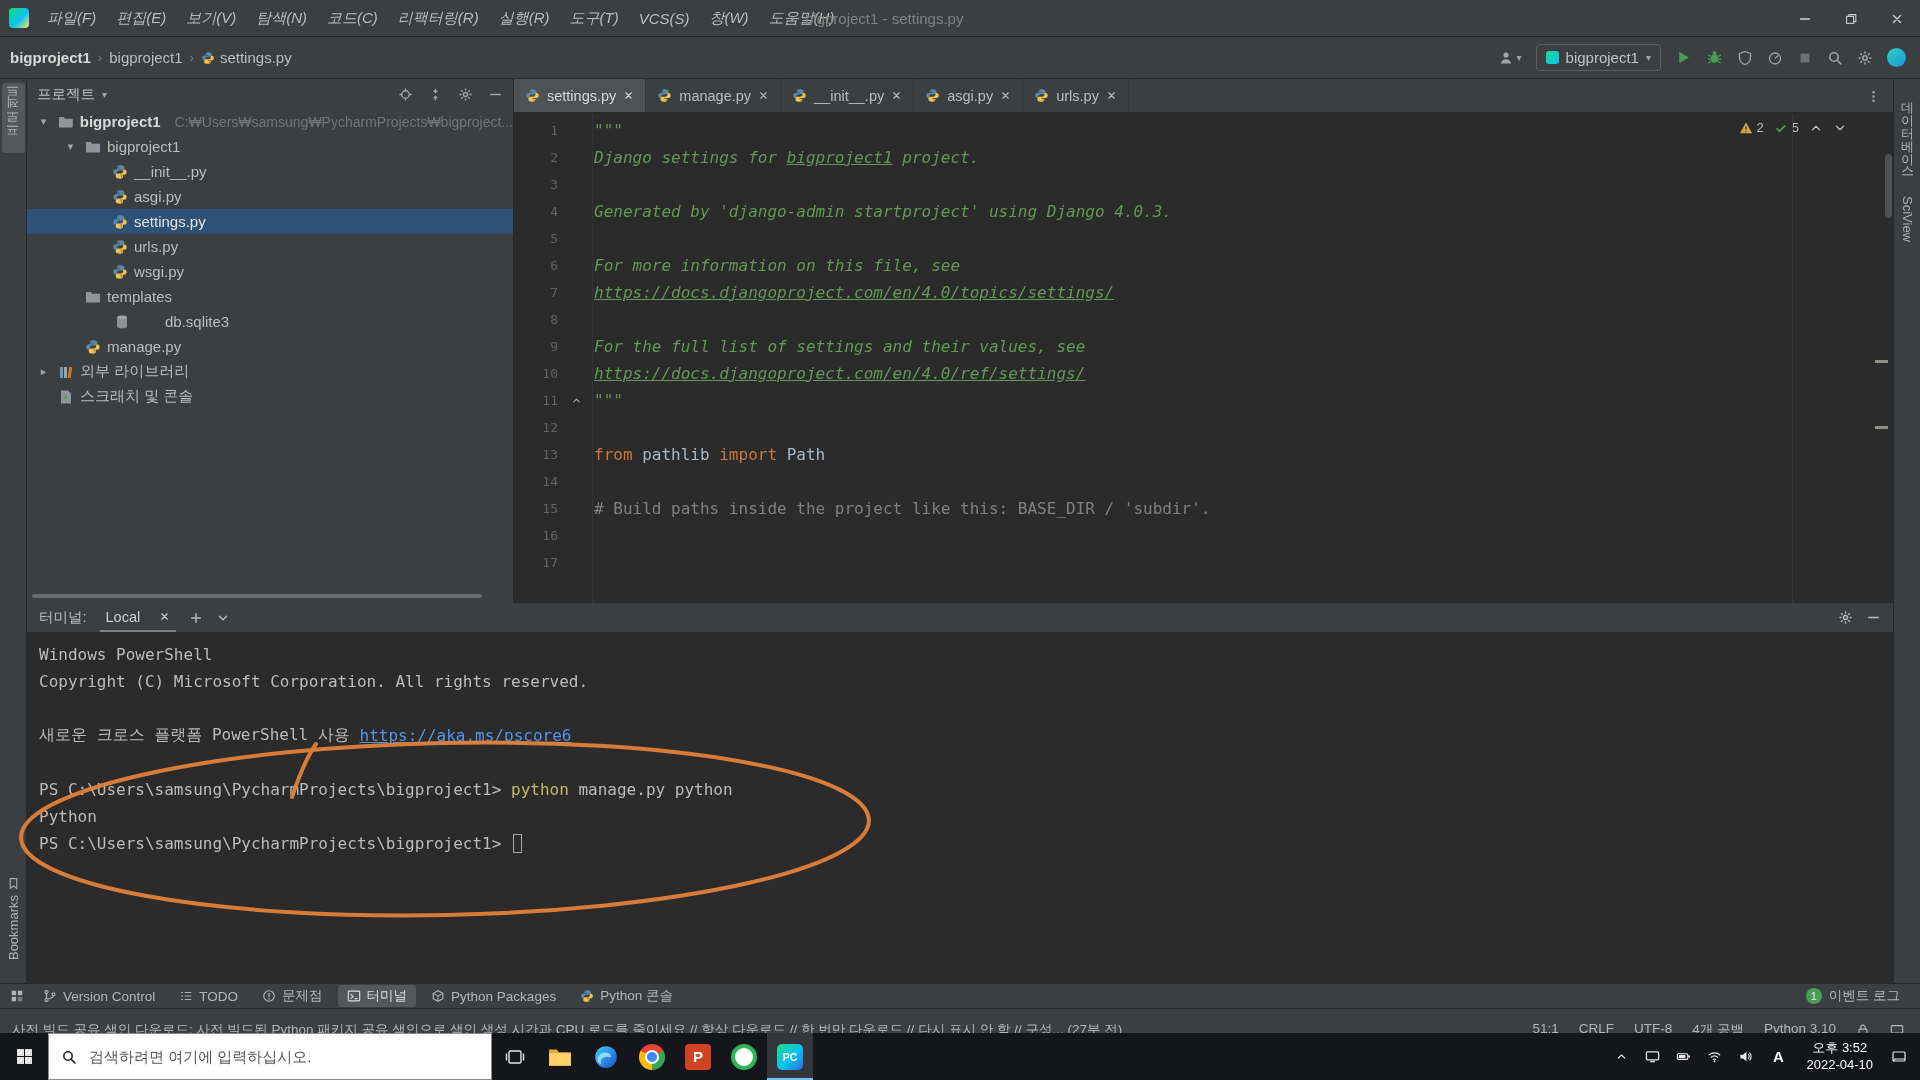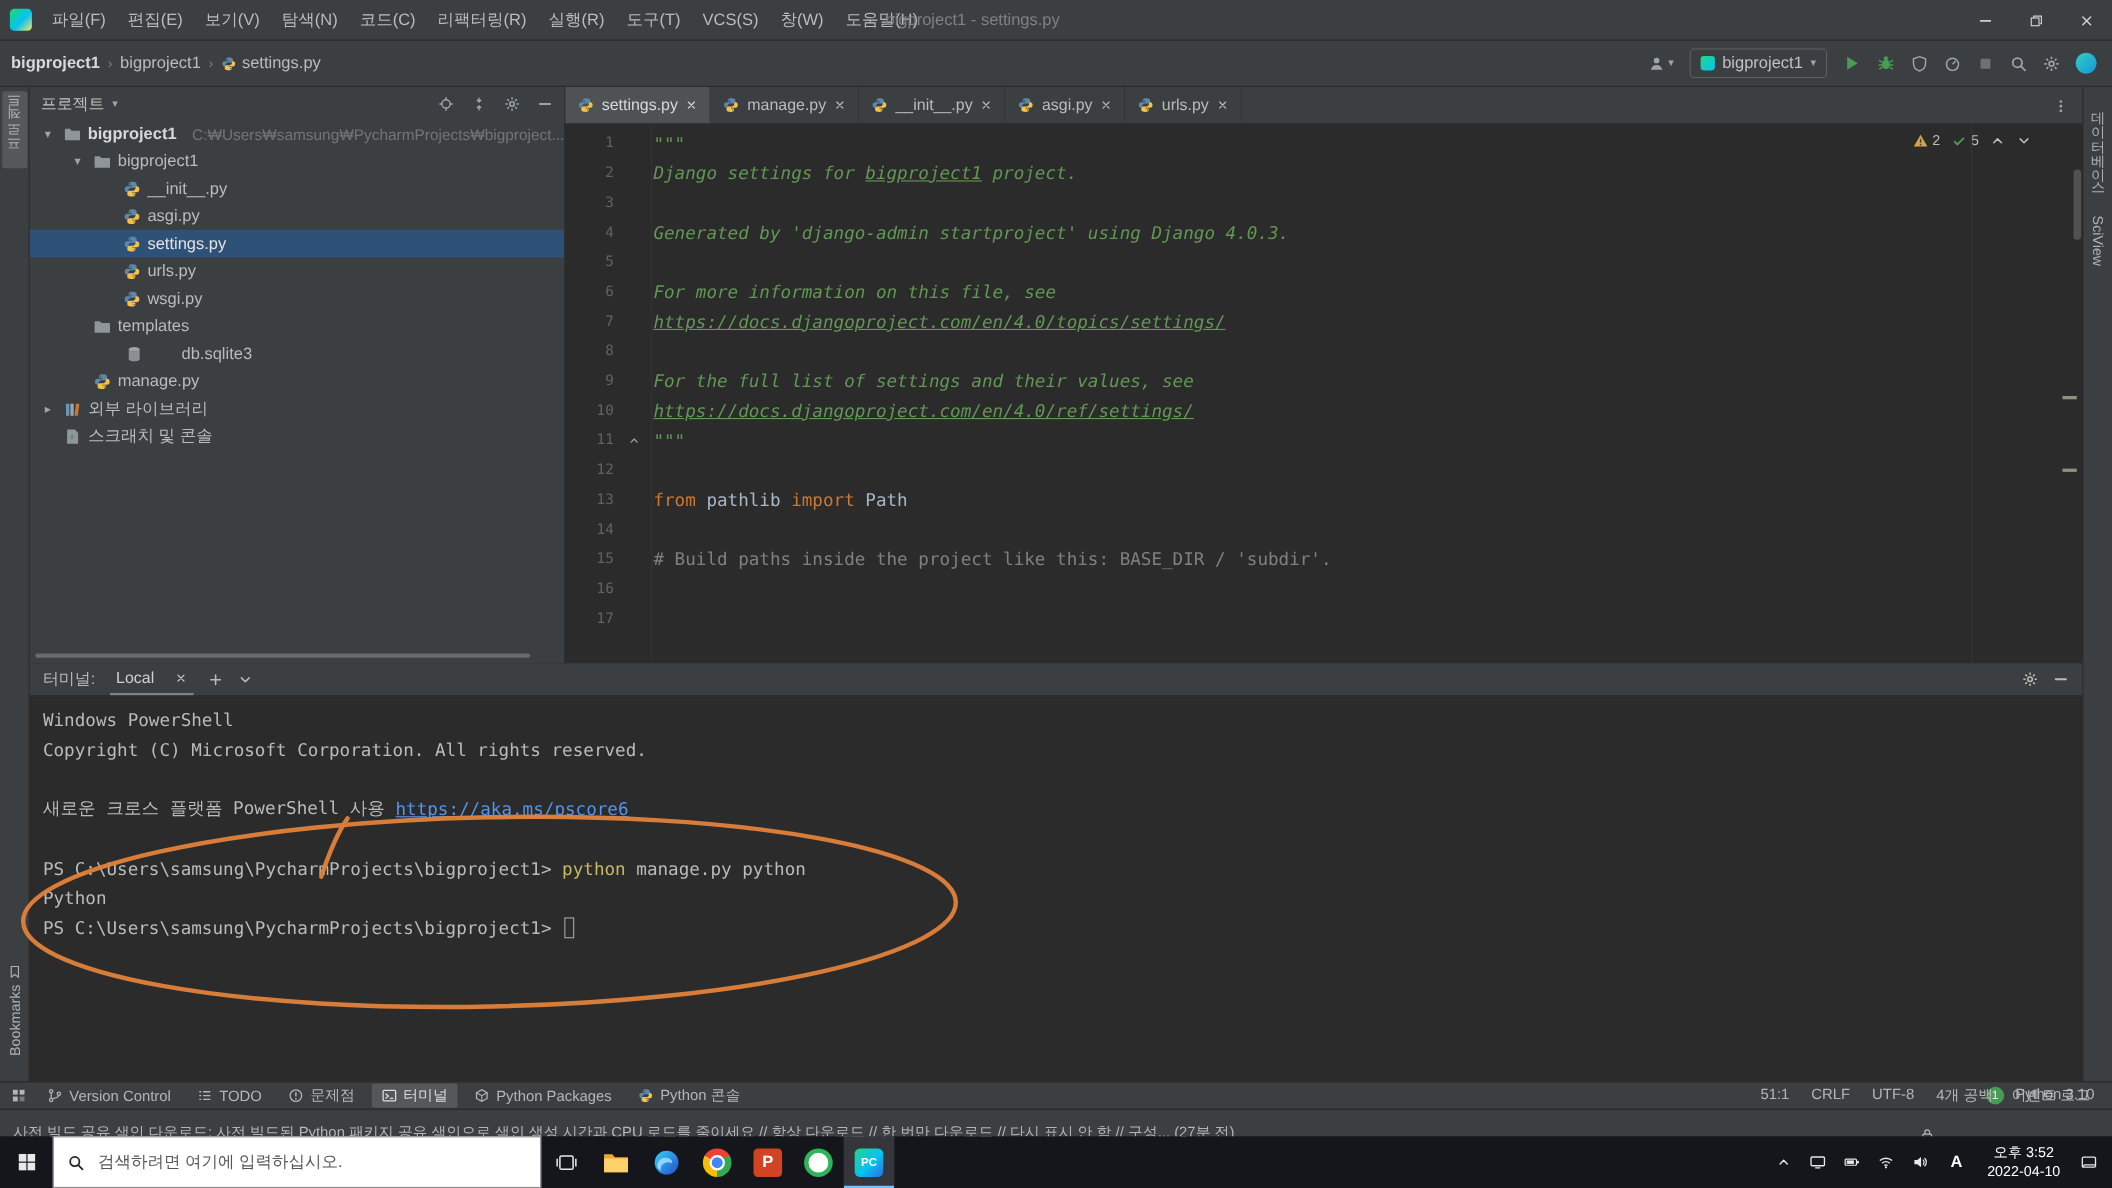--- a/index.html
+++ b/index.html
@@ -4,21 +4,21 @@
 <style>
   html,body{margin:0;padding:0;width:1920px;height:1080px;overflow:hidden;}
   body{font-family:"Liberation Sans","DejaVu Sans",sans-serif;background:#1e1e1e;}
   *{box-sizing:border-box;}
   #app{position:relative;width:1920px;height:1080px;overflow:hidden;background:#2b2b2b;color:#bbb;}
 
   
   #titlebar{position:absolute;left:0;top:0;width:1920px;height:37px;background:#3c3f41;border-bottom:1px solid #282828;display:flex;align-items:center;font-size:15px;color:#bbb;z-index:5;}
   .pc-logo{width:20px;height:20px;border-radius:4px;margin:0 8px 0 9px;background:linear-gradient(135deg,#1bd96a,#07c3f2 55%,#f3ea5d);flex:none;}
   #menu-bar{display:flex;height:100%;}
-  .menu-item{pad:0;padding:0 10px;display:flex;align-items:center;white-space:nowrap;}
+  .menu-item{pad:0;padding:0 10px;display:flex;align-items:center;white-space:nowrap;font-style:italic;}
   #window-title{position:absolute;left:805px;top:0;height:37px;display:flex;align-items:center;color:#808080;}
   .win-controls{position:absolute;right:0;top:0;height:37px;display:flex;color:#cfcfcf;}
   .wc-btn{width:46px;height:37px;display:flex;align-items:center;justify-content:center;}
 
   
   #navbar{position:absolute;left:0;top:37px;width:1920px;height:42px;background:#3c3f41;border-bottom:1px solid #282828;display:flex;align-items:center;padding:0 10px;font-size:15px;color:#bbb;}
   #breadcrumbs{display:flex;align-items:center;}
   .bc-item{display:flex;align-items:center;gap:5px;}
   .bc-item.b{color:#d8d8d8;font-weight:bold;}
   .bc-sep{color:#7a7a7a;padding:0 7px;font-size:13px;}
@@ -87,21 +87,21 @@
   .tcursor{width:9px;height:19px;border:1px solid #a5a5a5;margin-left:2px;flex:none;}
 
   
   #bottom-bar{position:absolute;left:0;top:983px;width:1920px;height:25px;background:#3c3f41;border-top:1px solid #282828;display:flex;align-items:center;font-size:13.5px;color:#b5b5b5;padding:0 10px;gap:6px;}
   .bb-item{display:flex;align-items:center;gap:6px;padding:2px 9px;border-radius:3px;white-space:nowrap;}
   .bb-item.act{background:#54585a;color:#ddd;}
   .bb-right{margin-left:auto;display:flex;align-items:center;gap:7px;padding-right:10px;}
   .bb-badge{width:16px;height:16px;border-radius:50%;background:#499c54;color:#efefef;font-size:11px;display:flex;align-items:center;justify-content:center;}
   #status-bar{position:absolute;left:0;top:1008px;width:1920px;height:42px;background:#3c3f41;border-top:1px solid #282828;display:flex;align-items:center;font-size:13.5px;color:#b5b5b5;padding:0 12px;}
   #sb-msg{white-space:nowrap;overflow:hidden;}
-  #sb-right{margin-left:auto;display:flex;align-items:center;gap:20px;padding-right:4px;color:#b5b5b5;flex-direction:column;}
+  #sb-right{margin-left:auto;display:flex;align-items:center;gap:20px;padding-right:4px;color:#b5b5b5;}
   #sb-right-items{display:flex;gap:20px;}
 
   
   #taskbar{position:absolute;left:0;top:1033px;width:1920px;height:47px;background:#14161b;display:flex;align-items:stretch;color:#e8e8e8;z-index:6;}
   .tk-start{width:48px;display:flex;align-items:center;justify-content:center;}
   .tk-search{width:444px;background:#fff;border:1px solid #8c8c8c;display:flex;align-items:center;gap:10px;padding:0 12px;color:#333;}
   .tk-search input{border:0;outline:0;flex:1;font-size:15px;font-family:inherit;background:transparent;color:#222;}
   .tk-search input::placeholder{color:#555;}
   .tk-btn{width:45px;display:flex;align-items:center;justify-content:center;}
   #tk-apps{display:flex;}

